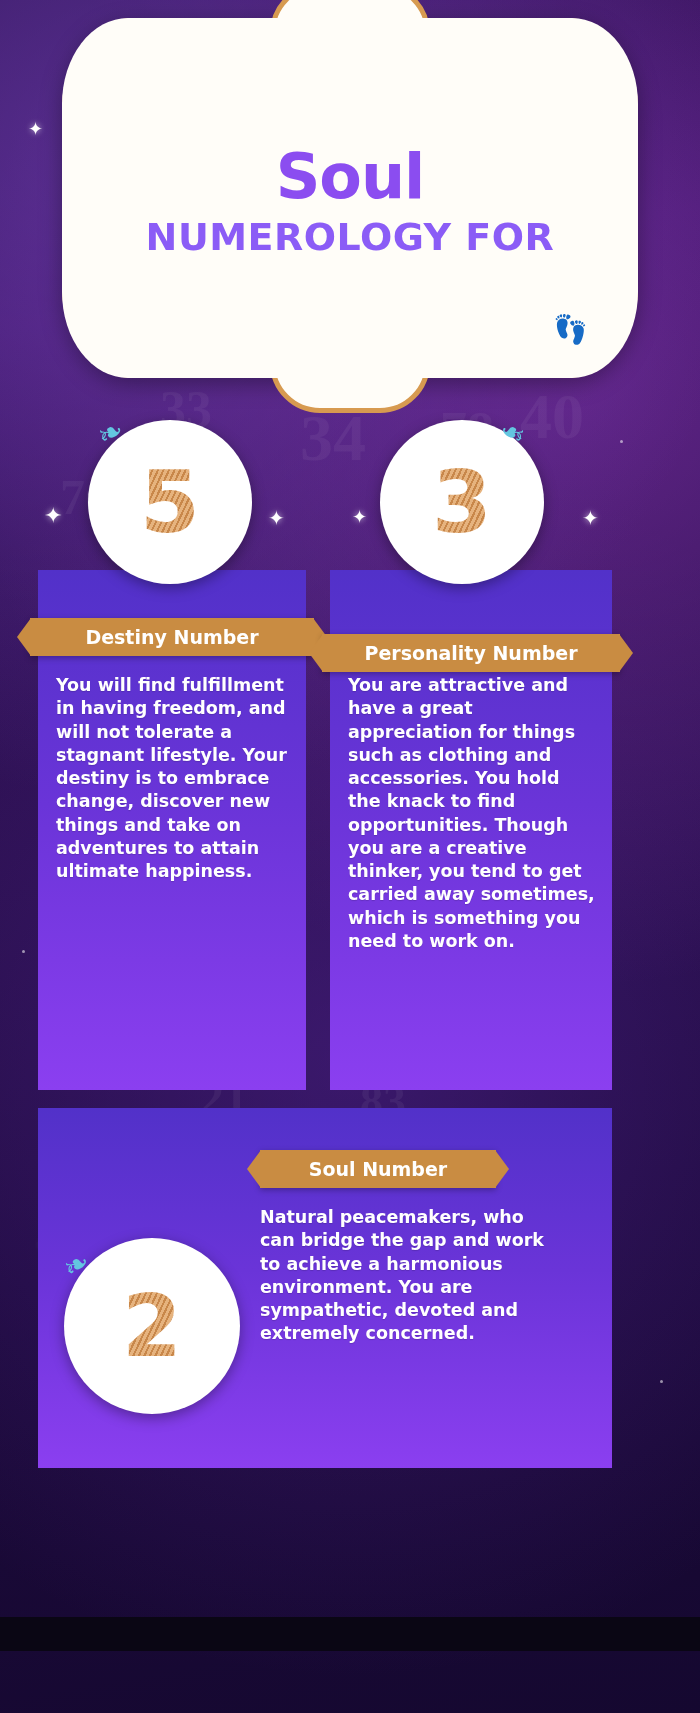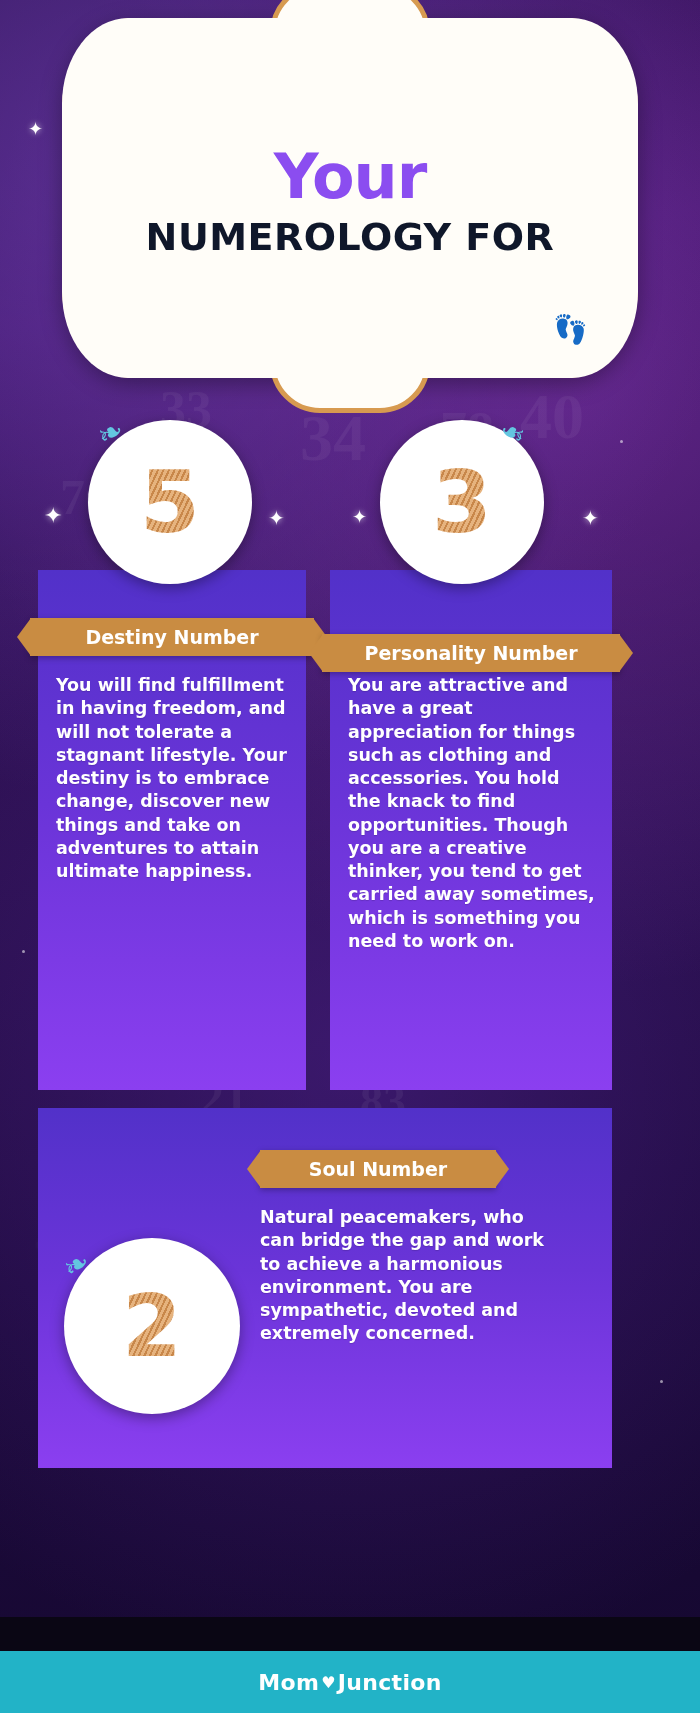--- a/index.html
+++ b/index.html
@@ -87,21 +87,21 @@
   .title-main {
     color: #8b4df0;
     font-size: 62px;
     font-weight: 700;
     font-family: "DejaVu Sans", sans-serif;
     letter-spacing: -1px;
     line-height: 1;
     margin-bottom: 10px;
   }
   .title-sub {
-    color: #0f172a;
+    color: #8b5cf6;
     font-size: 38px;
     font-weight: 700;
     font-family: "DejaVu Sans", sans-serif;
     letter-spacing: 0.5px;
     line-height: 1;
     margin-bottom: 4px;
   }
   .title-name {
     color: #c07a2e;
     font-size: 60px;
@@ -242,21 +242,21 @@
   <div class="star" style="top:1235px; left:38px; font-size:22px;">✦</div>
   <div class="star" style="top:1432px; left:98px; font-size:20px;">✦</div>
   <div class="dot" style="top:80px; left:470px;"></div>
   <div class="dot" style="top:440px; left:620px;"></div>
   <div class="dot" style="top:950px; left:22px;"></div>
   <div class="dot" style="top:1380px; left:660px;"></div>
 
   <div class="header-wrap">
     <div class="header-card"></div>
     <div class="header-inner">
-      <div class="title-main">Your</div>
+      <div class="title-main">Soul</div>
       <div class="title-sub">NUMEROLOGY FOR</div>
       <div class="feet-icon">👣</div>
     </div>
   </div>
 
   <div class="card card-left">
     <div class="ribbon" style="left:-8px; width:284px; top:48px;">
       <span>Destiny Number</span>
     </div>
     <div class="card-text" style="left:18px; top:104px; width:234px;">You will find fulfillment in having freedom, and will not tolerate a stagnant lifestyle. Your destiny is to embrace change, discover new things and take on adventures to attain ultimate happiness.</div>
@@ -282,21 +282,14 @@
       <span>Soul Number</span>
     </div>
     <div class="card-text" style="left:222px; top:98px; width:300px;">Natural peacemakers, who can bridge the gap and work to achieve a harmonious environment. You are sympathetic, devoted and extremely concerned.</div>
   </div>
   <div class="circle" style="left:64px; top:1238px; width:176px; height:176px;">
     <span class="num">2</span>
   </div>
   <div class="leaf" style="left:64px; top:1250px; transform:rotate(-30deg);">❧</div>
 
   <div class="footer-black"></div>
-  <div class="footer">
-    <div class="footer-logo">
-      <span>Mom</span>
-      <span class="footer-heart">♥</span>
-      <span>Junction</span>
-    </div>
-  </div>
 
 </div>
 
 </body></html>

